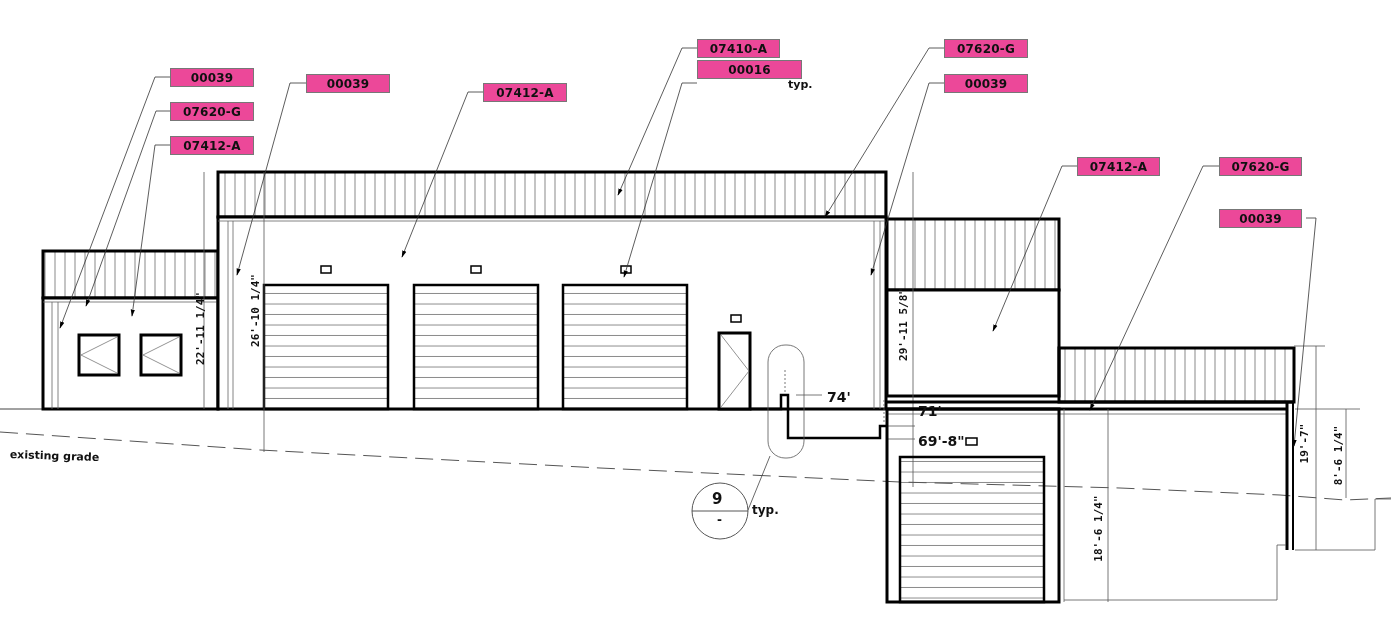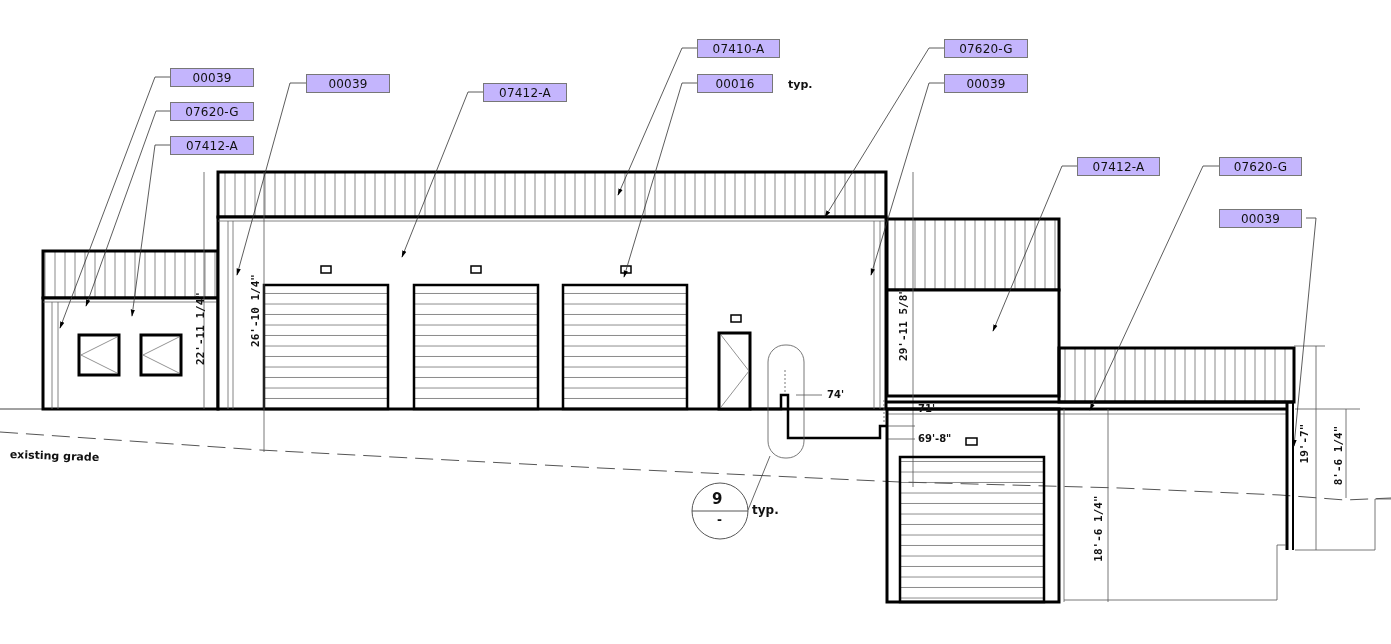--- a/index.html
+++ b/index.html
@@ -1,24 +1,24 @@
 <!DOCTYPE html>
 <html><head>
 <meta charset="utf-8">
 <style>
   html,body{margin:0;padding:0;background:#ffffff;}
   body{width:1391px;height:644px;overflow:hidden;position:relative;font-family:"DejaVu Sans",sans-serif;}
   #drawing{position:absolute;left:0;top:0;width:1391px;height:644px;}
-  .tag{position:absolute;height:19px;border:1px solid #777;background:#c4b5fd;box-sizing:border-box;
-       font-family:"DejaVu Sans",sans-serif;font-weight:normal;font-size:12px;color:#111;
+  .tag{position:absolute;height:19px;border:1px solid #777;background:#ec4899;box-sizing:border-box;
+       font-family:"DejaVu Sans",sans-serif;font-weight:bold;font-size:12px;color:#111;
        display:flex;align-items:center;justify-content:center;letter-spacing:0.2px;}
   .note{position:absolute;font-family:"DejaVu Sans",sans-serif;font-weight:bold;font-size:11px;color:#111;}
   .dim{position:absolute;font-family:"DejaVu Sans Mono",monospace;font-weight:bold;font-size:11px;color:#111;white-space:nowrap;}
   .vdim{transform:rotate(-90deg);transform-origin:center center;}
-  .elev{position:absolute;font-family:"DejaVu Sans",sans-serif;font-weight:bold;font-size:10px;color:#111;}
+  .elev{position:absolute;font-family:"DejaVu Sans",sans-serif;font-weight:bold;font-size:14px;color:#111;}
 </style>
 </head>
 <body>
 
 <div id="drawing">
 <svg width="1391" height="644" viewBox="0 0 1391 644" xmlns="http://www.w3.org/2000/svg">
   <defs>
     <marker id="arr" viewBox="0 0 10 10" refX="9" refY="5" markerWidth="9" markerHeight="9" orient="auto-start-reverse">
       <path d="M0,2 L10,5 L0,8 z" fill="#000"></path>
     </marker>
@@ -150,21 +150,21 @@
   </g>
 </svg>
 
   
   <div class="tag" style="left:170px;top:68px;width:84px;">00039</div>
   <div class="tag" style="left:170px;top:102px;width:84px;">07620-G</div>
   <div class="tag" style="left:170px;top:136px;width:84px;">07412-A</div>
   <div class="tag" style="left:306px;top:74px;width:84px;">00039</div>
   <div class="tag" style="left:483px;top:83px;width:84px;">07412-A</div>
   <div class="tag" style="left:697px;top:39px;width:83px;">07410-A</div>
-  <div class="tag" style="left:697px;top:74px;width:76px;">00016</div>
+  <div class="tag" style="left:697px;top:60px;width:105px;">00016</div>
   <div class="note" style="left:788px;top:78px;">typ.</div>
   <div class="tag" style="left:944px;top:39px;width:84px;">07620-G</div>
   <div class="tag" style="left:944px;top:74px;width:84px;">00039</div>
   <div class="tag" style="left:1077px;top:157px;width:83px;">07412-A</div>
   <div class="tag" style="left:1219px;top:157px;width:83px;">07620-G</div>
   <div class="tag" style="left:1219px;top:209px;width:83px;">00039</div>
 
   
   <div class="dim vdim" style="left:160px;top:322px;width:80px;text-align:center;">22'-11 1/4"</div>
   <div class="dim vdim" style="left:215px;top:304px;width:80px;text-align:center;">26'-10 1/4"</div>

